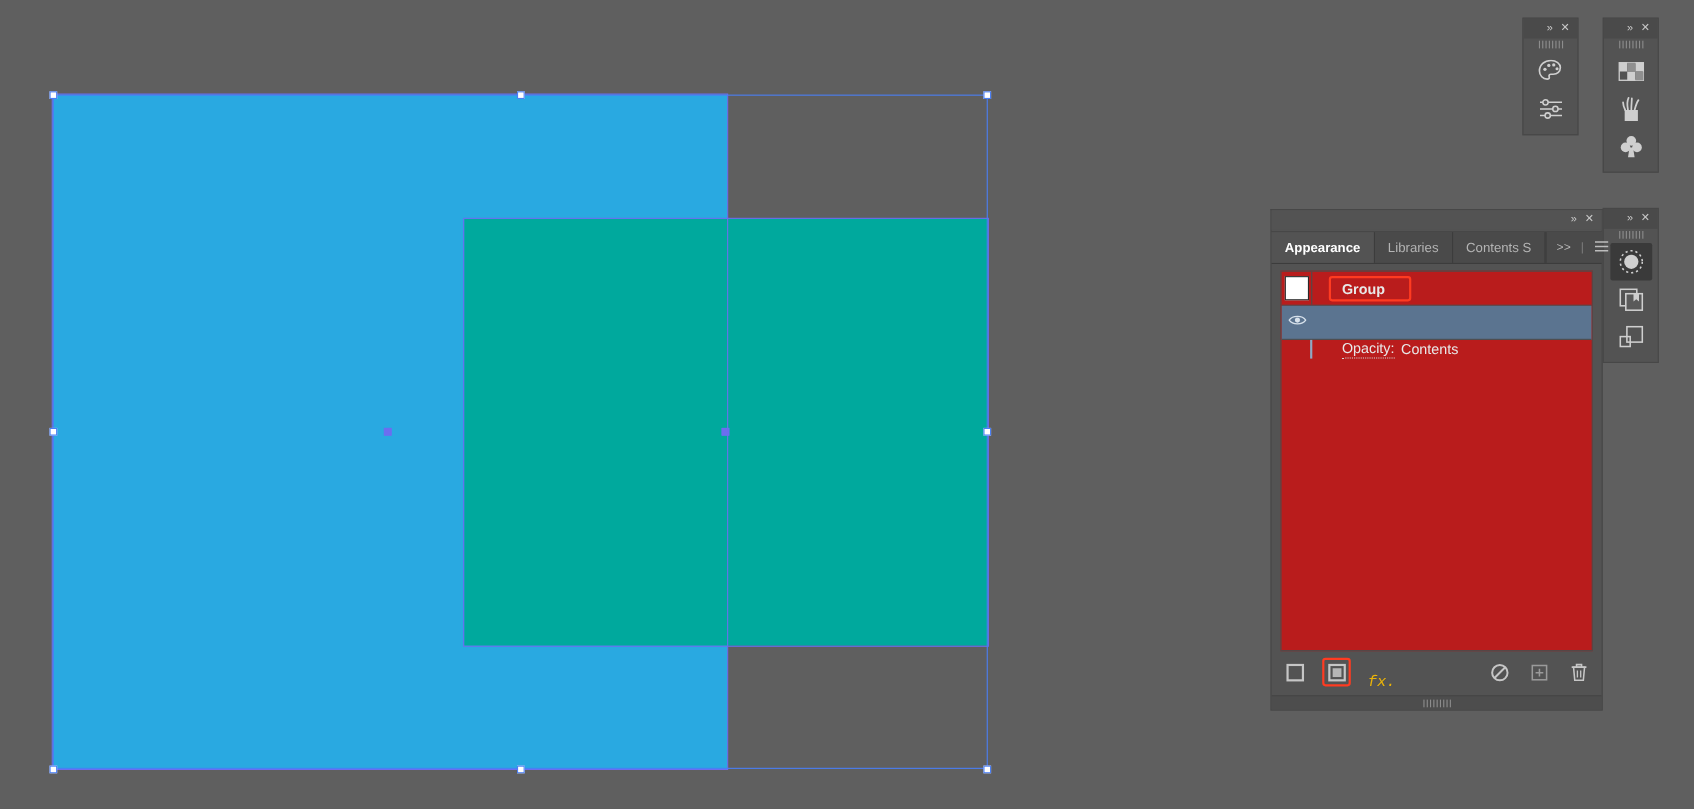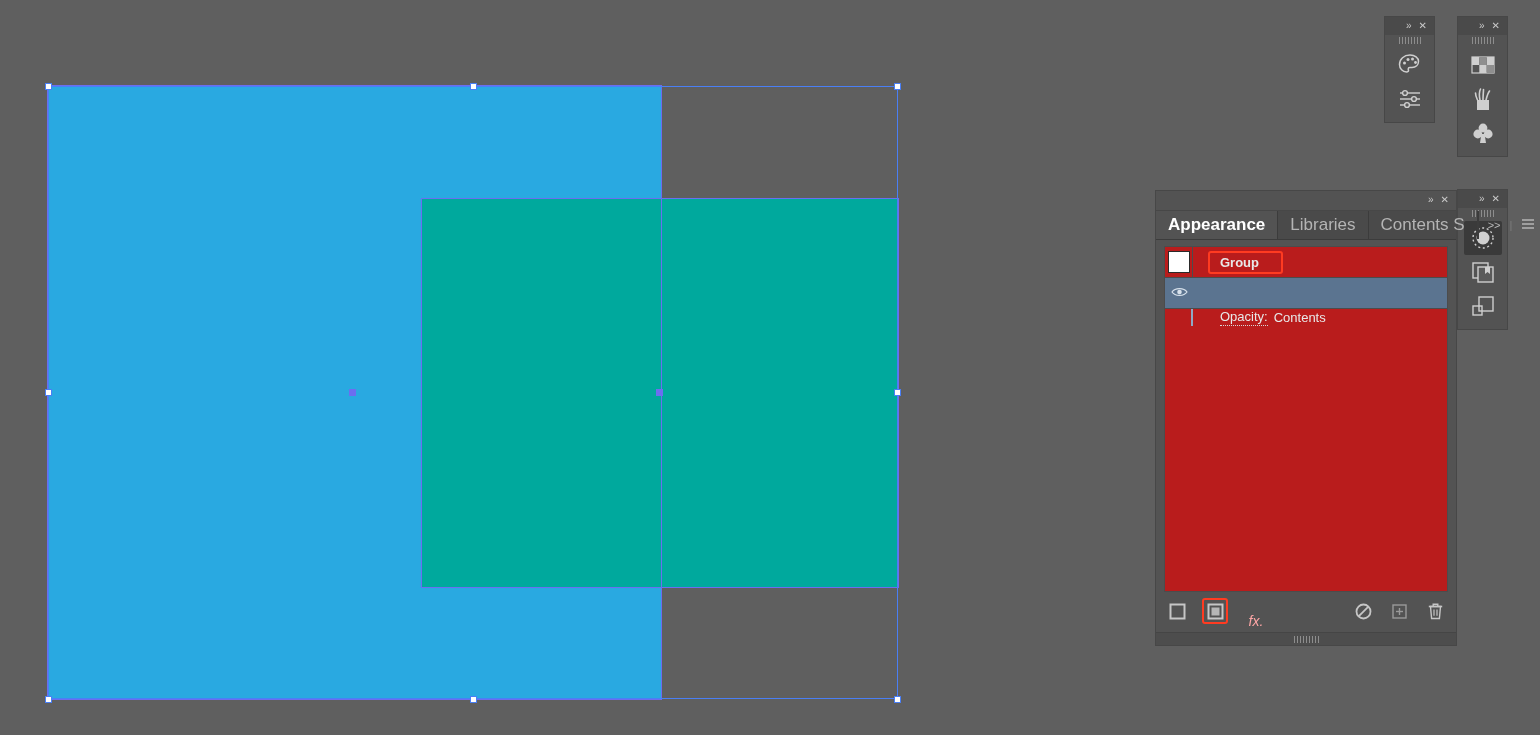--- a/index.html
+++ b/index.html
@@ -72,21 +72,21 @@
   #panel-topbar {
     position: absolute; left: 1155px; top: 190px; width: 302px; height: 20px;
     background: #535353; border: 1px solid #474747; border-bottom: none;
   }
   .tabs {
     height: 29px; display: flex; align-items: stretch; background: #4a4a4a;
     border-bottom: 1px solid #3c3c3c;
   }
   .tab {
     display: flex; align-items: center; padding: 0 12px;
-    font-size: 17px; color: #b4b4b4; cursor: pointer;
+    font-size: 12px; color: #b4b4b4; cursor: pointer;
     border-right: 1px solid #3c3c3c; white-space: nowrap;
   }
   .tab.active { background: #535353; color: #ffffff; font-weight: bold; }
   .tab-spacer { flex: 1; border-right: 1px solid #3c3c3c; }
   .tab-tools {
     display: flex; align-items: center; gap: 9px; padding: 0 9px;
     color: #b9b9b9; font-size: 11px; cursor: pointer;
   }
   .tab-tools .sep { color: #7d7d7d; }
 
@@ -129,21 +129,21 @@
     cursor: pointer; color: #c6c6c6;
   }
   .foot-ico.redmark { border: 2px solid #ff3b21; border-radius: 3px; width: 26px; height: 26px; }
   .foot-spacer { flex: 1; }
   #panel-grip {
     position: absolute; left: 0; bottom: 0; width: 100%; height: 13px;
     background: #4d4d4d; display: flex; align-items: center; justify-content: center; gap: 2px;
     border-top: 1px solid #454545; cursor: ns-resize;
   }
   #panel-grip i { display: block; width: 1px; height: 7px; background: #8d8d8d; }
-  .fxlabel { font-style: italic; font-size: 14px; color: #fca5a5; font-family: Liberation Sans, sans-serif; margin-top: 19px; }
+  .fxlabel { font-style: italic; font-size: 14px; color: #eab308; font-family: Liberation Mono, monospace; margin-top: 19px; }
 </style>
 </head>
 <body>
 
 <div id="root">
 
   <div id="canvas-area" style="position:absolute;left:0;top:0;width:1540px;height:735px;">
 
     <div class="art" id="rect-blue"></div>
     <div class="art" id="rect-teal"></div>

